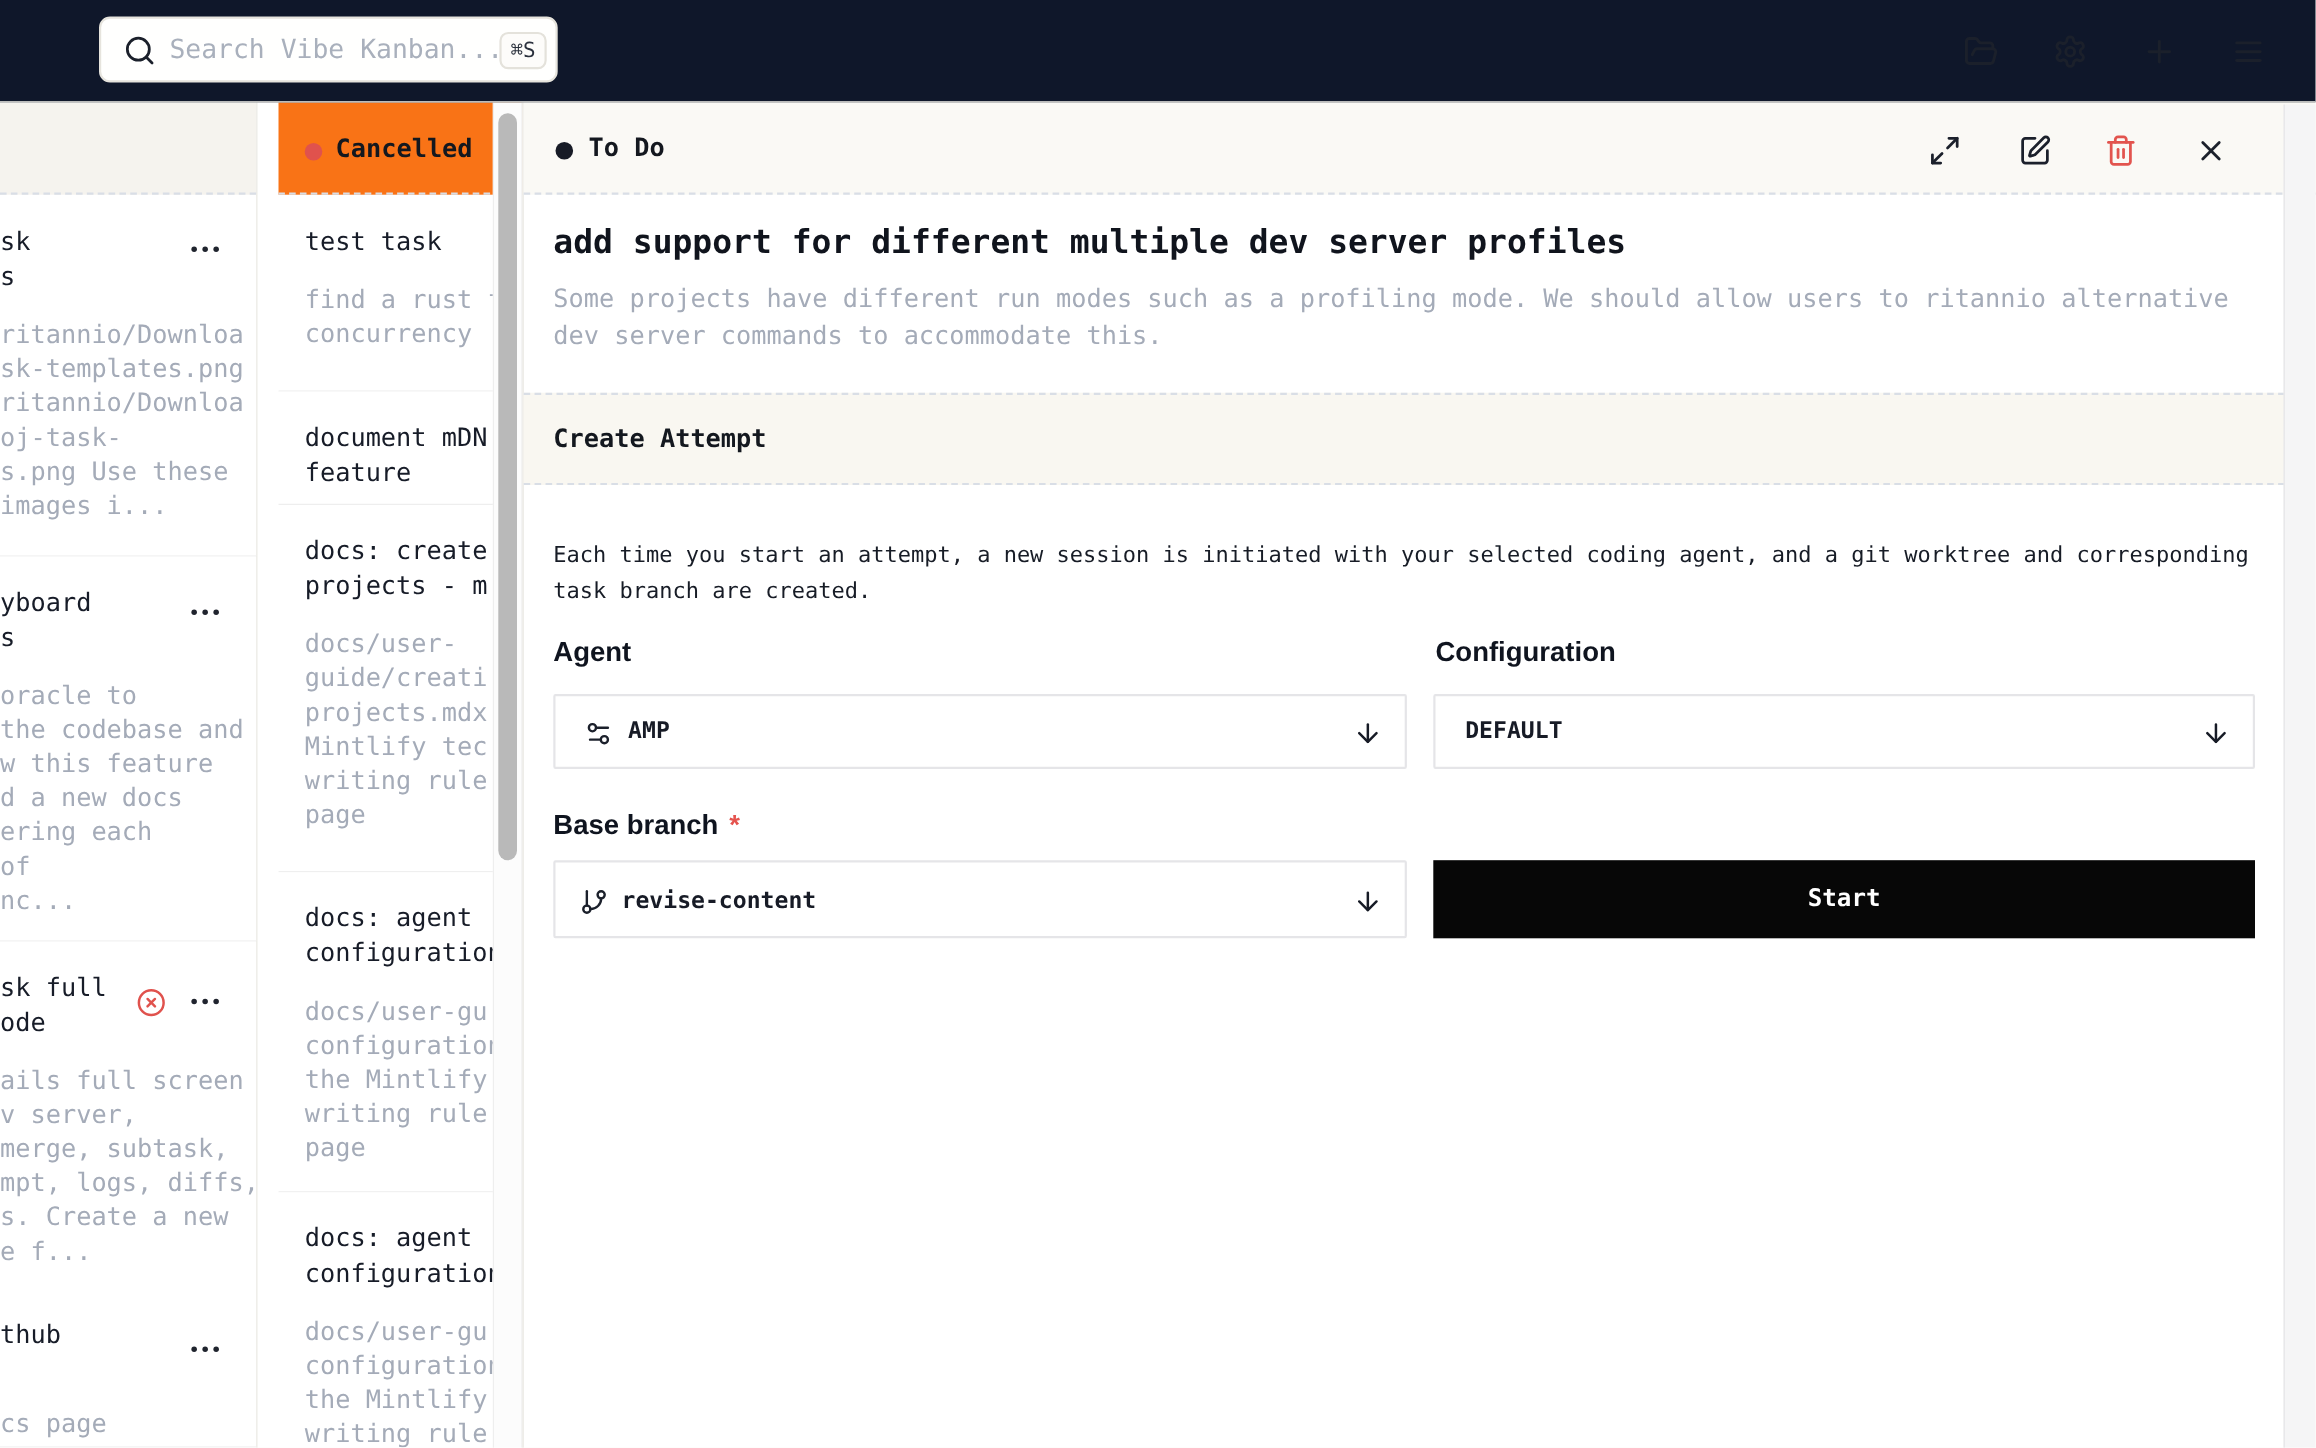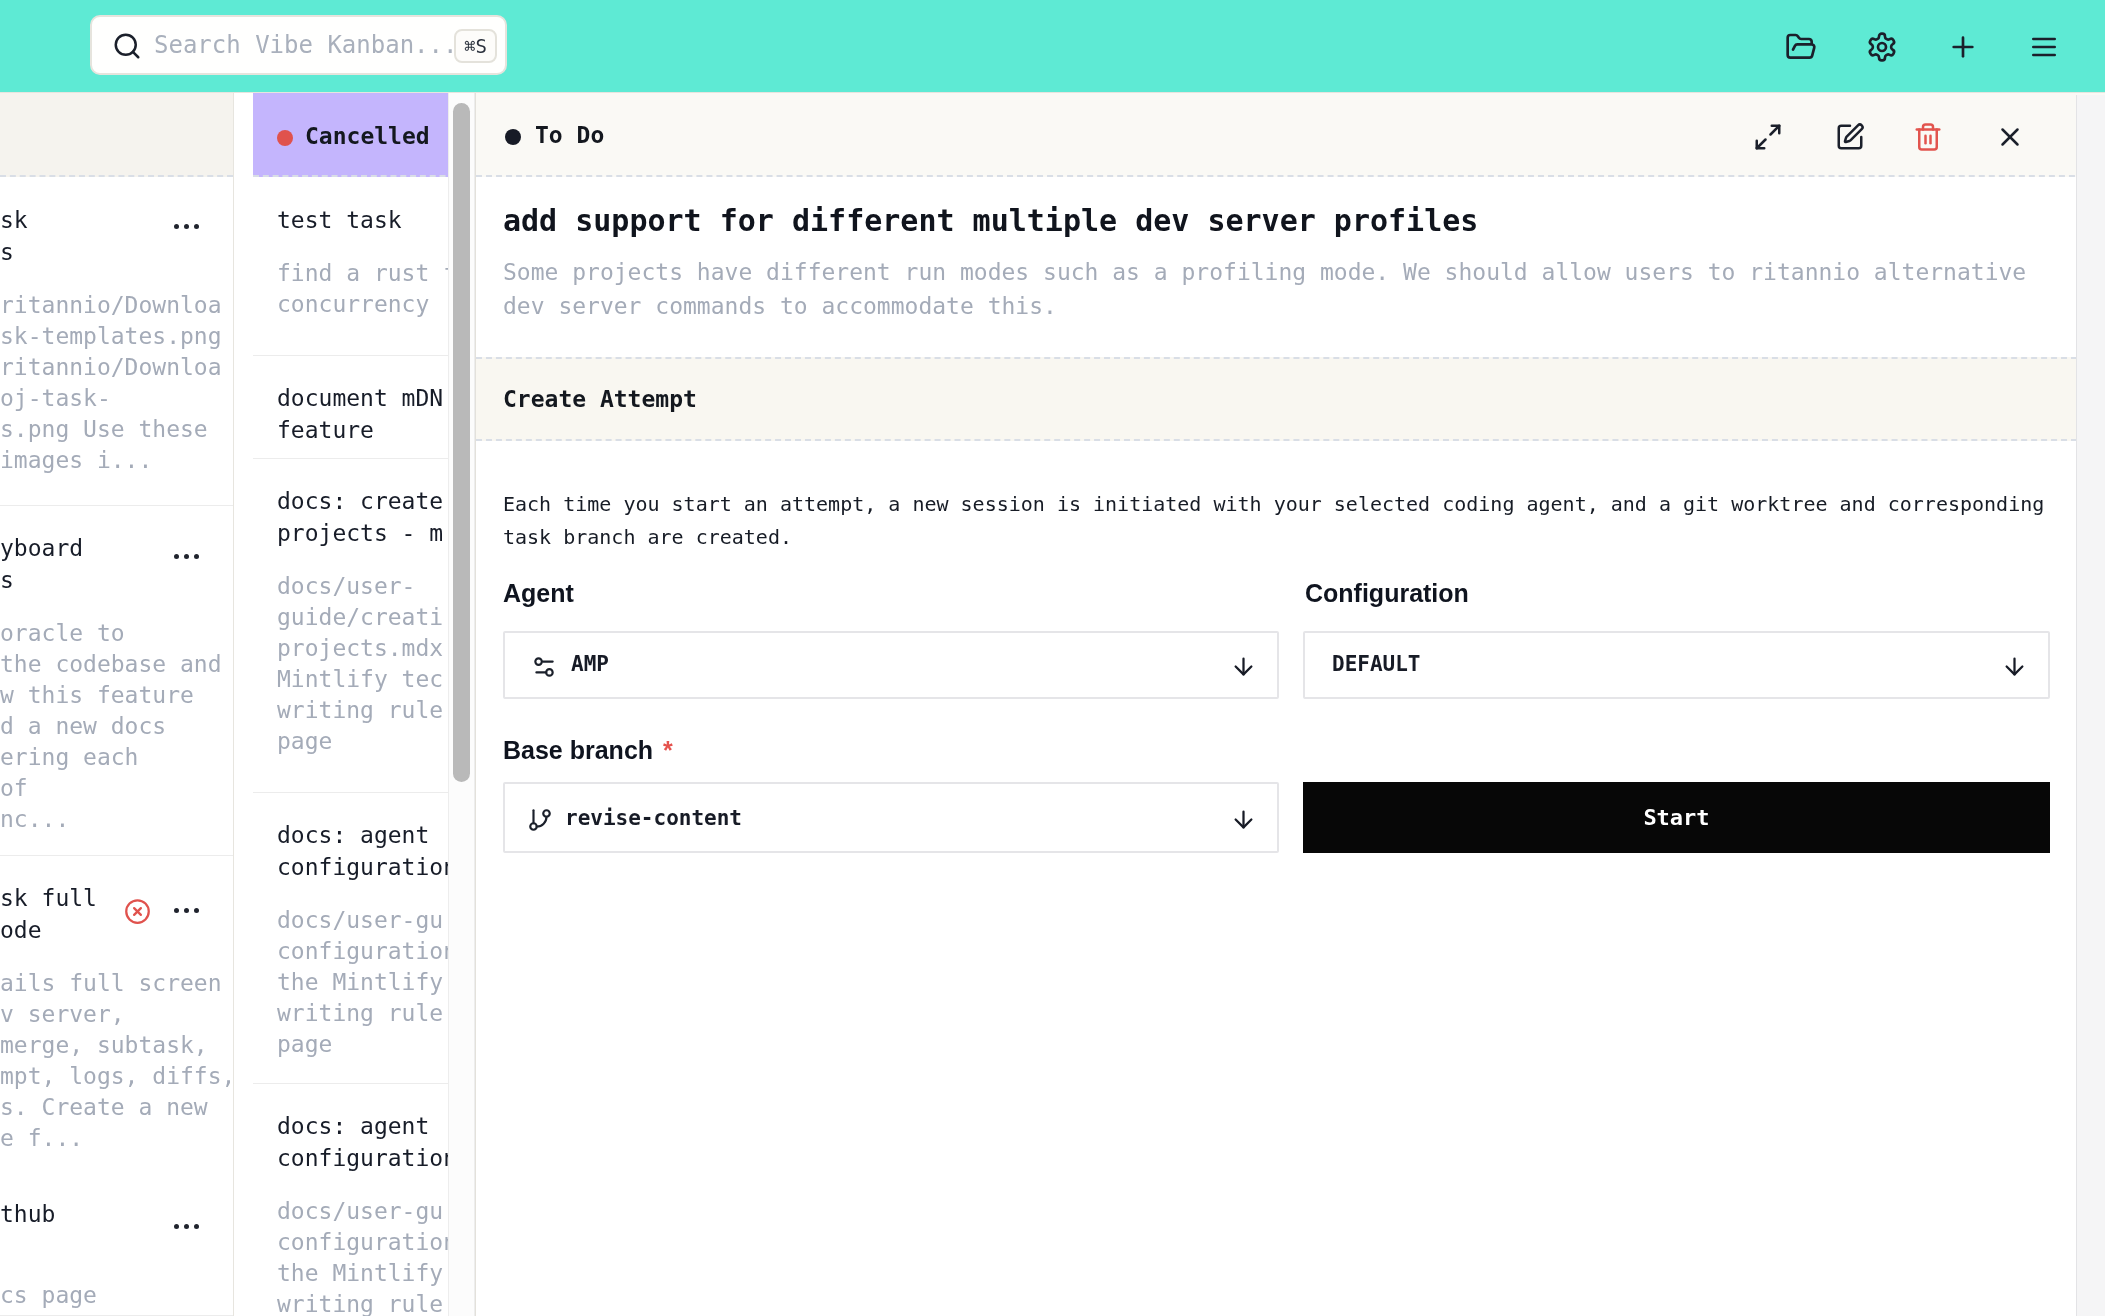--- a/index.html
+++ b/index.html
@@ -1,42 +1,42 @@
 <!DOCTYPE html>
 <html><head>
 <meta charset="utf-8">
 <style>
   * { margin:0; padding:0; box-sizing:border-box; }
   html,body { width:2105px; height:1316px; overflow:hidden; background:#faf9f5;
     font-family:"DejaVu Sans Mono", monospace; color:#171c28; }
 
   
   .topbar { position:absolute; left:0; top:0; width:2105px; height:93px;
-    background:#5eead4; border-bottom:1px solid #e7e5df; z-index:30; }
+    background:#0f172a; border-bottom:1px solid #e7e5df; z-index:30; }
   .search-box { position:absolute; left:90px; top:15px; width:417px; height:60px;
     background:#fffffe; border:2px solid #e6e4dd; border-radius:10px; }
   .search-box svg { position:absolute; left:20px; top:14px; }
   .search-input { position:absolute; left:62px; top:0; width:300px; height:56px;
     border:none; outline:none; background:transparent;
     font-family:"DejaVu Sans Mono", monospace; font-size:24px; color:#40434d; }
   .search-input::placeholder { color:#a9b0bc; }
   .kbd { position:absolute; right:8px; top:12px; height:34px; padding:0 8px;
     border:2px solid #e4e2db; border-radius:8px; background:#fdfcfa;
     font-size:19px; line-height:30px; color:#2a303c; }
   .tb-icon { position:absolute; top:31px; width:32px; height:32px; cursor:pointer; }
 
   
   .board { position:absolute; left:0; top:93px; width:475px; bottom:0; z-index:1; background:#fff; }
   .col { position:absolute; top:0; bottom:0; overflow:hidden; background:#fff; }
   .col-left  { left:0; width:234px; border-right:1px solid #e7e5df; }
   .col-cancelled { left:253px; width:222px; }
   .col-header { position:absolute; left:0; right:0; top:0; height:84px;
     border-bottom:2px dashed #d9dee6; }
   .col-left .col-header { background:#f5f3ee; }
-  .col-cancelled .col-header { background:#c4b5fd; }
+  .col-cancelled .col-header { background:#f97316; }
   .col-header .dot { position:absolute; left:24px; top:37px; width:16px; height:16px;
     border-radius:50%; }
   .col-header .col-title { position:absolute; left:52px; top:30px; font-size:23px;
     font-weight:bold; color:#14181f; }
 
   .card { position:absolute; left:0; right:0; background:#fff;
     border-bottom:1px solid #ececec; overflow:hidden; cursor:pointer; }
   .card:last-child { border-bottom:none; }
   .card-title { white-space:pre; font-size:23px; line-height:32px; color:#171c28; }
   .card-desc  { white-space:pre; font-size:23px; line-height:31px; color:#a4abb8; margin-top:22px; }

